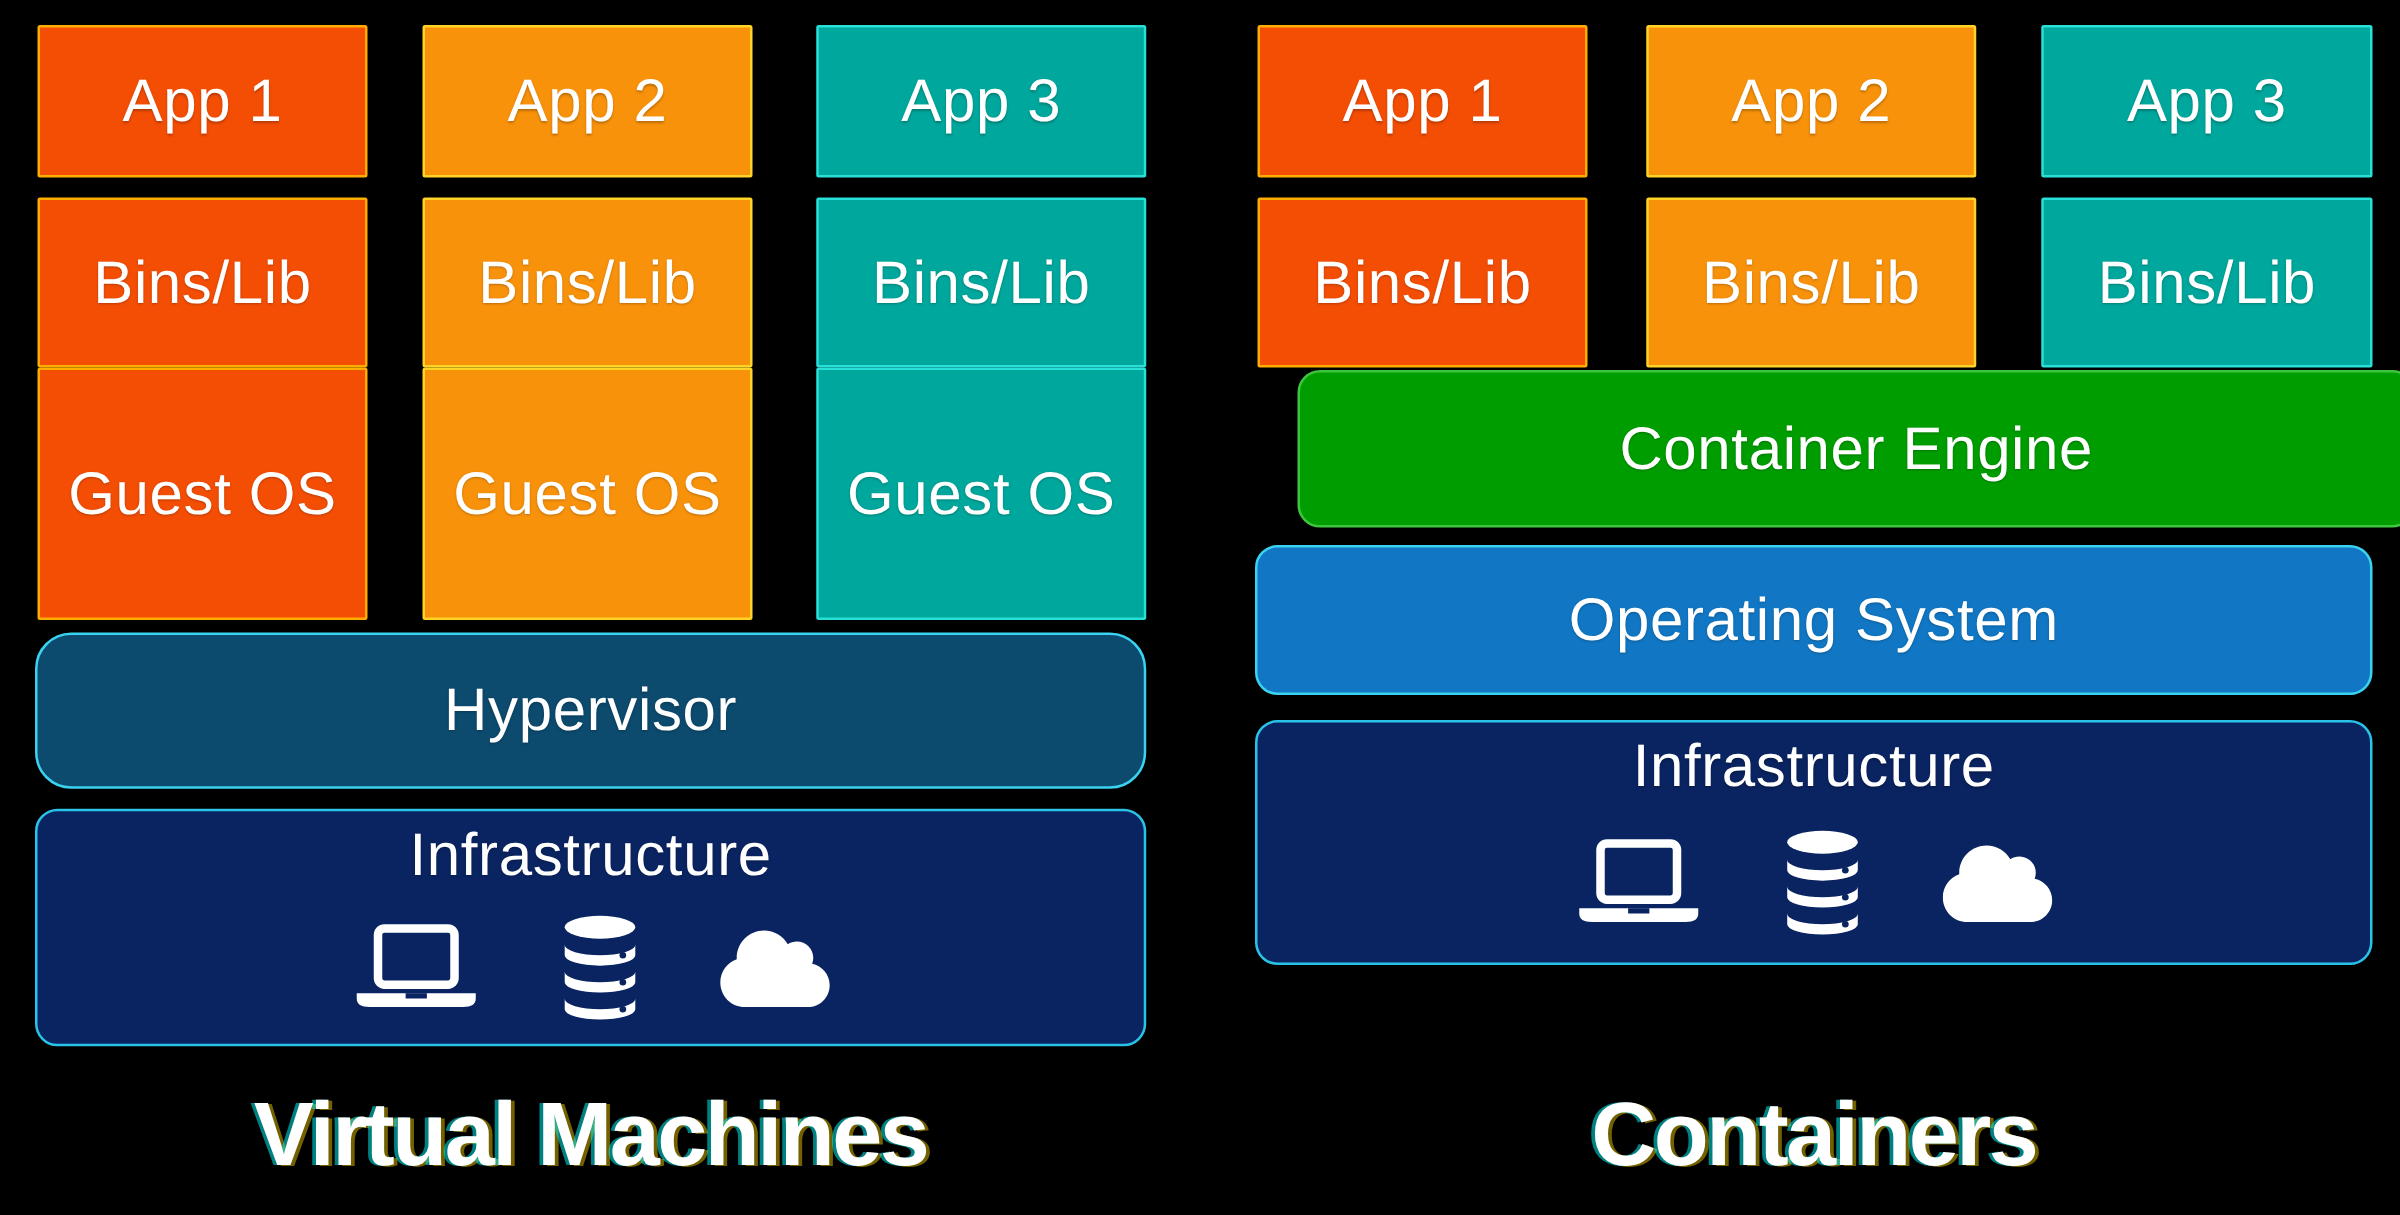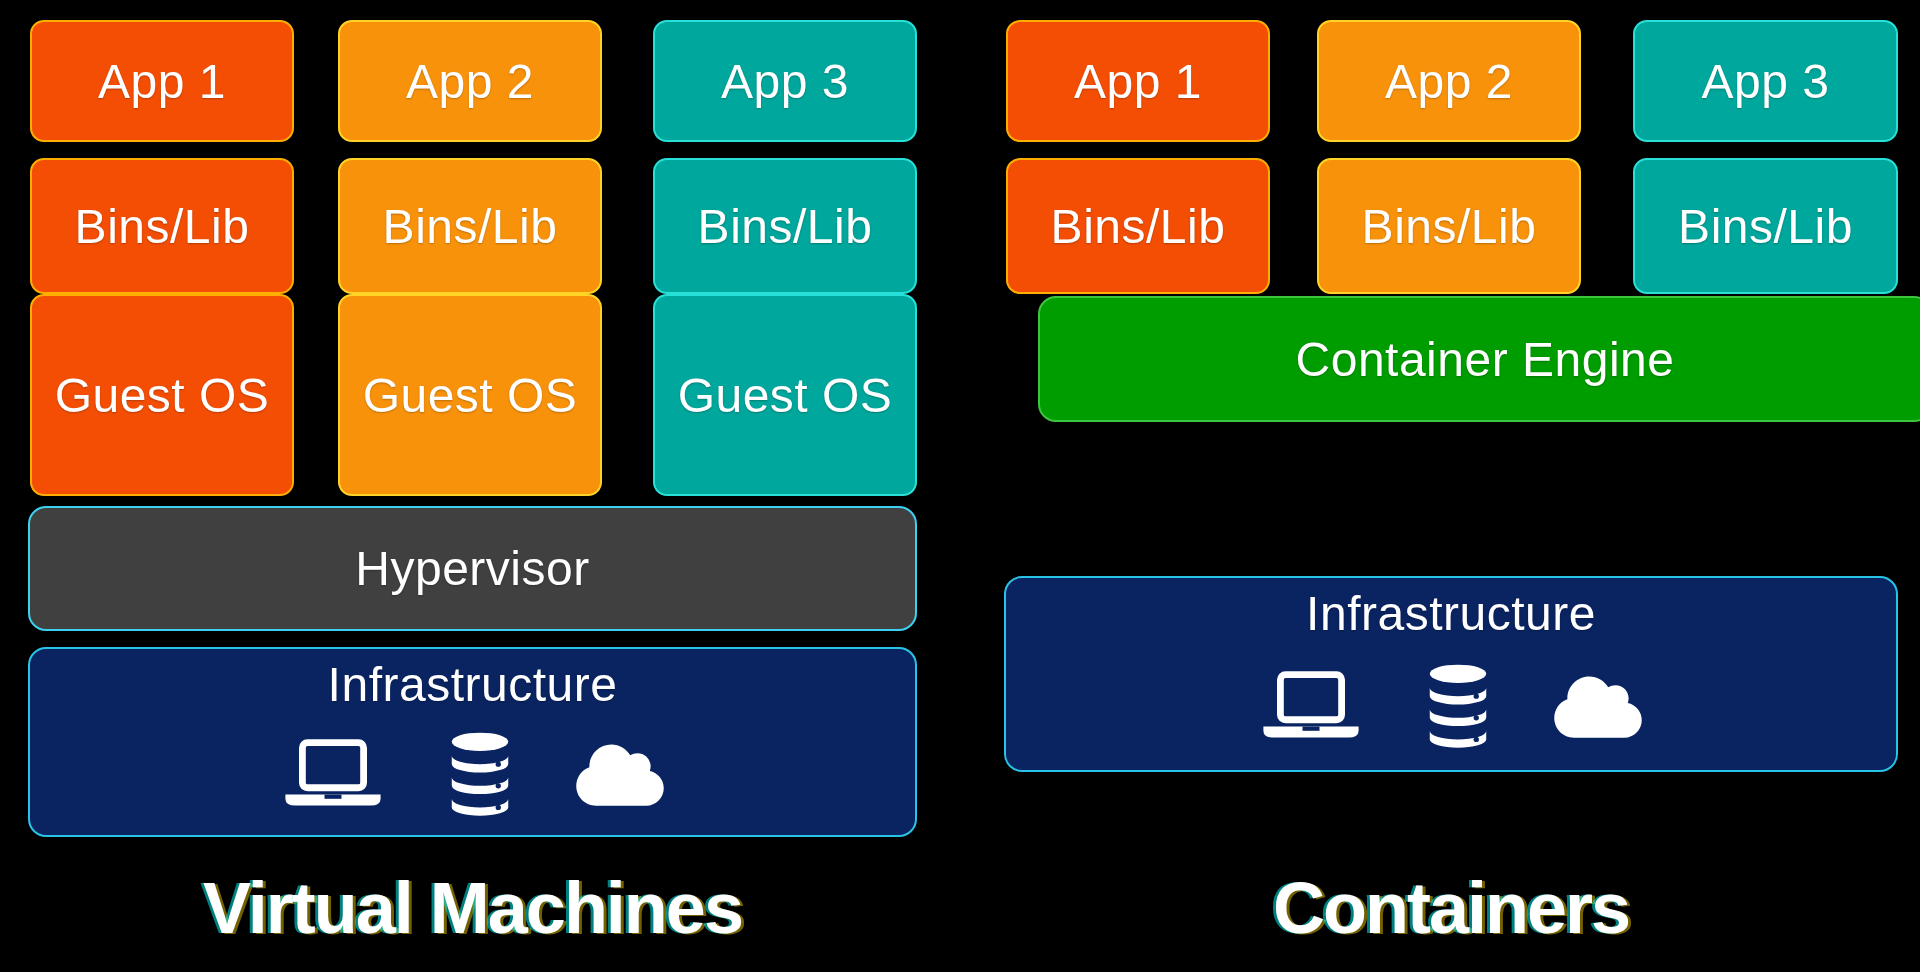--- a/index.html
+++ b/index.html
@@ -6,21 +6,21 @@
     --navy:#0A2462;
   }
   *{margin:0;padding:0;box-sizing:border-box;}
   html,body{width:1920px;height:972px;background:#000;overflow:hidden;
     font-family:"Liberation Sans", sans-serif;}
   .stage{position:relative;width:1920px;height:972px;background:#000;}
 
   .box{
     position:absolute;
     border:2px solid transparent;
-    border-radius:14px;
+    border-radius:2px;
     display:flex;align-items:center;justify-content:center;
     color:#fff;font-size:48px;font-weight:400;letter-spacing:0.5px;
     text-shadow:0 1px 2px rgba(0,0,0,.25);
   }
   .bar{border-radius:18px;}
 
   
   .vcol1{left:30px;width:264px;}
   .vcol2{left:338px;width:264px;}
   .vcol3{left:653px;width:264px;}
@@ -89,21 +89,21 @@
   <div class="box vcol1 row-guest" style="background: rgb(244, 78, 5); border-color: rgb(255, 174, 0);">
       <span>Guest OS</span>
     </div>
   <div class="box vcol2 row-guest" style="background: rgb(249, 146, 11); border-color: rgb(255, 212, 38);">
       <span>Guest OS</span>
     </div>
   <div class="box vcol3 row-guest" style="background: rgb(0, 167, 156); border-color: rgb(39, 224, 216);">
       <span>Guest OS</span>
     </div>
 
-  <div class="box bar vm-hypervisor" style="background: #404040; border-color: rgb(59, 210, 240);">
+  <div class="box bar vm-hypervisor" style="background: #0c4a6e; border-color: rgb(59, 210, 240); border-radius: 29px;">
     <span>Hypervisor</span>
   </div>
 
   <div class="box bar infra vm-infra" style="background: rgb(10, 36, 98); border-color: rgb(42, 195, 232);">
     <span class="infra-label">Infrastructure</span>
     <div class="icon-row">
       <svg viewBox="0 0 120 84" width="102" height="72">
         <rect x="24" y="4" width="72" height="53" rx="6" fill="none" stroke="#ffffff" stroke-width="8"></rect>
         <path d="M4 65 H116 V70 Q116 78 104 78 H16 Q4 78 4 70 Z" fill="#ffffff"></path>
         <rect x="50" y="65" width="20" height="5" fill="var(--navy)"></rect>
@@ -142,20 +142,23 @@
       <span>Bins/Lib</span>
     </div>
   <div class="box ccol3 row-bins" style="background: rgb(0, 167, 156); border-color: rgb(39, 224, 216);">
       <span>Bins/Lib</span>
     </div>
 
   <div class="box bar ct-engine" style="background: rgb(0, 157, 0); border-color: rgb(61, 197, 61);">
     <span>Container Engine</span>
   </div>
 
+  <div class="box bar ct-os" style="background: rgb(17, 119, 196); border-color: rgb(59, 210, 240);">
+    <span>Operating System</span>
+  </div>
 
   <div class="box bar infra ct-infra" style="background: rgb(10, 36, 98); border-color: rgb(42, 195, 232);">
     <span class="infra-label">Infrastructure</span>
     <div class="icon-row">
       <svg viewBox="0 0 120 84" width="102" height="72">
         <rect x="24" y="4" width="72" height="53" rx="6" fill="none" stroke="#ffffff" stroke-width="8"></rect>
         <path d="M4 65 H116 V70 Q116 78 104 78 H16 Q4 78 4 70 Z" fill="#ffffff"></path>
         <rect x="50" y="65" width="20" height="5" fill="var(--navy)"></rect>
       </svg>
       <svg viewBox="0 0 72 106" width="60" height="88">

